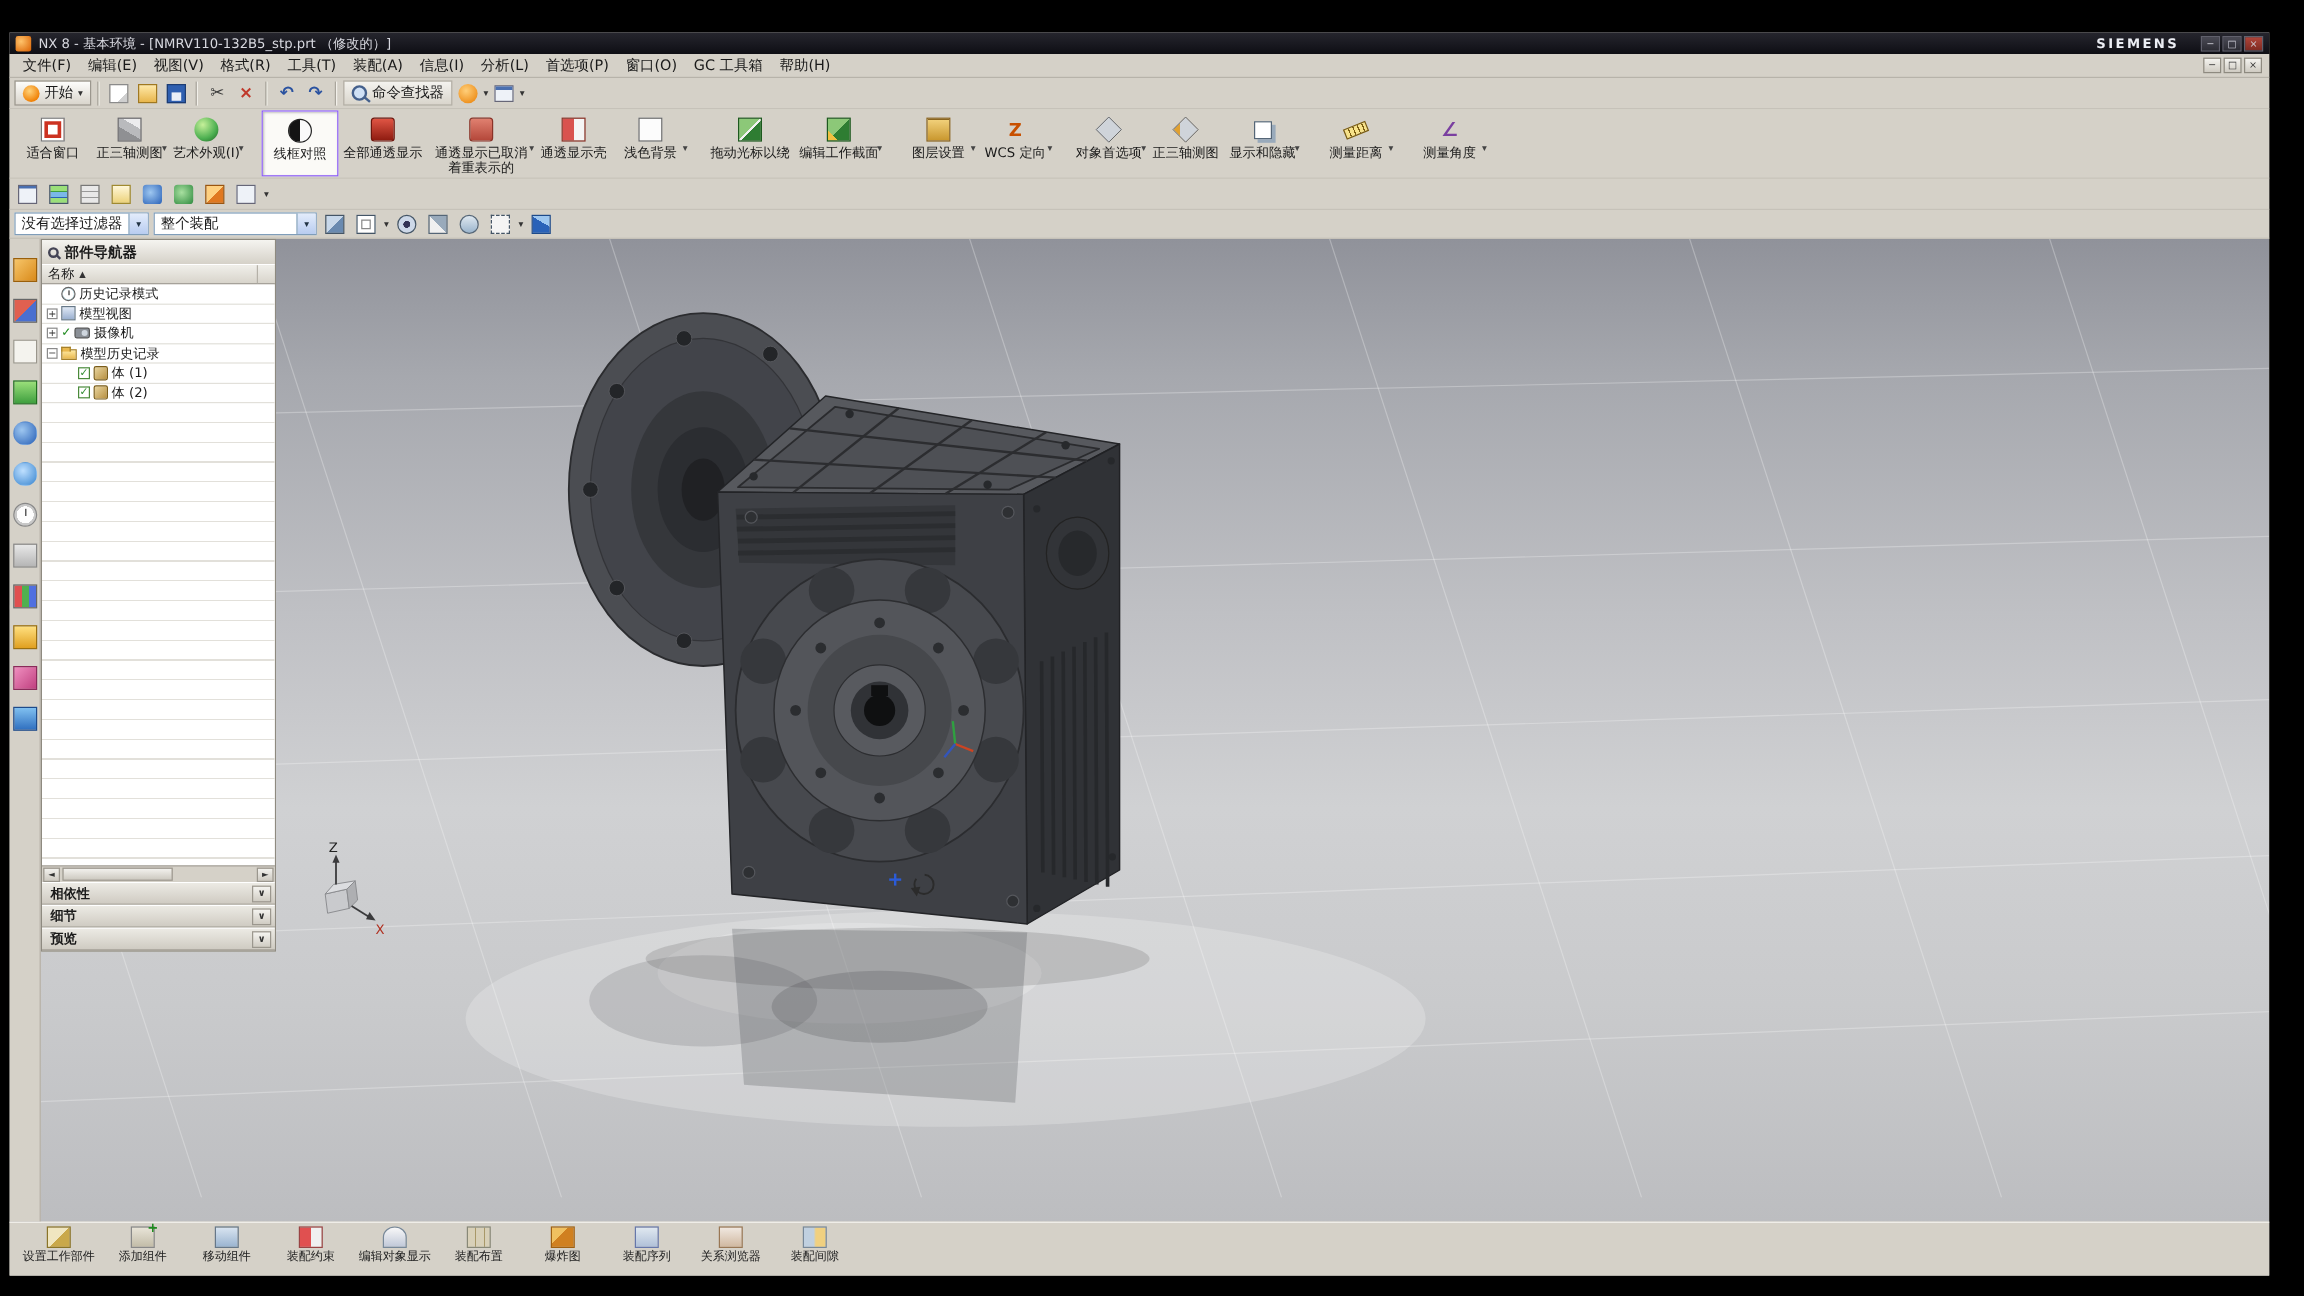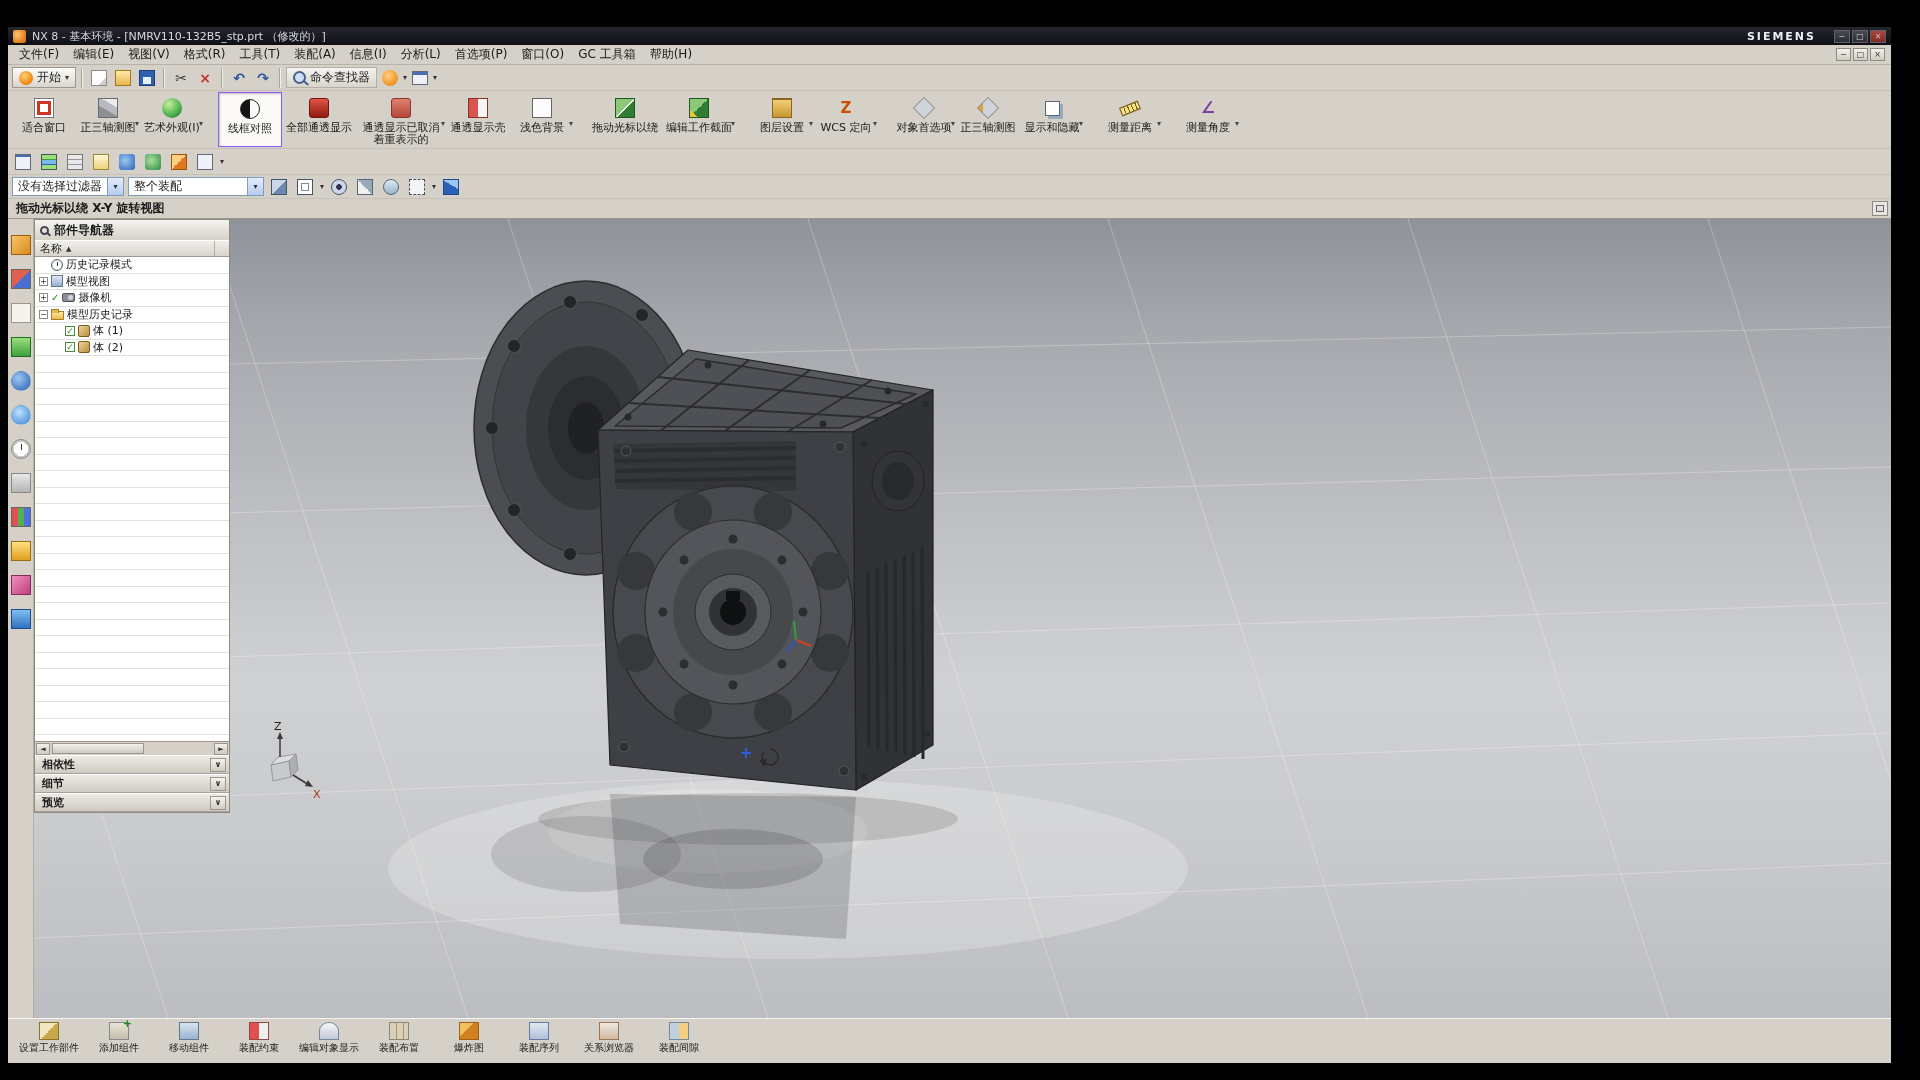--- a/index.html
+++ b/index.html
@@ -456,24 +456,20 @@
       </div>
     <div class="tbtn">
         <div class="s16 s6"></div>
       </div>
     <span class="ddtext">▾</span>
     <div class="tbtn">
         <div class="s16 s7"></div>
       </div>
   </div>
 
-  <div class="promptbar">
-    <span>拖动光标以绕 X-Y 旋转视图</span>
-    <div class="pr-btn"></div>
-  </div>
 
   <div class="main">
     <div class="viewport">
       <svg class="scene" viewBox="0 0 1883 799">
 
         <g stroke="#ffffff" stroke-opacity="0.28" stroke-width="1">
           <line x1="0" y1="150" x2="1883" y2="108"></line>
           <line x1="0" y1="300" x2="1883" y2="248"></line>
           <line x1="0" y1="445" x2="1883" y2="384"></line>
           <line x1="0" y1="585" x2="1883" y2="514"></line>

